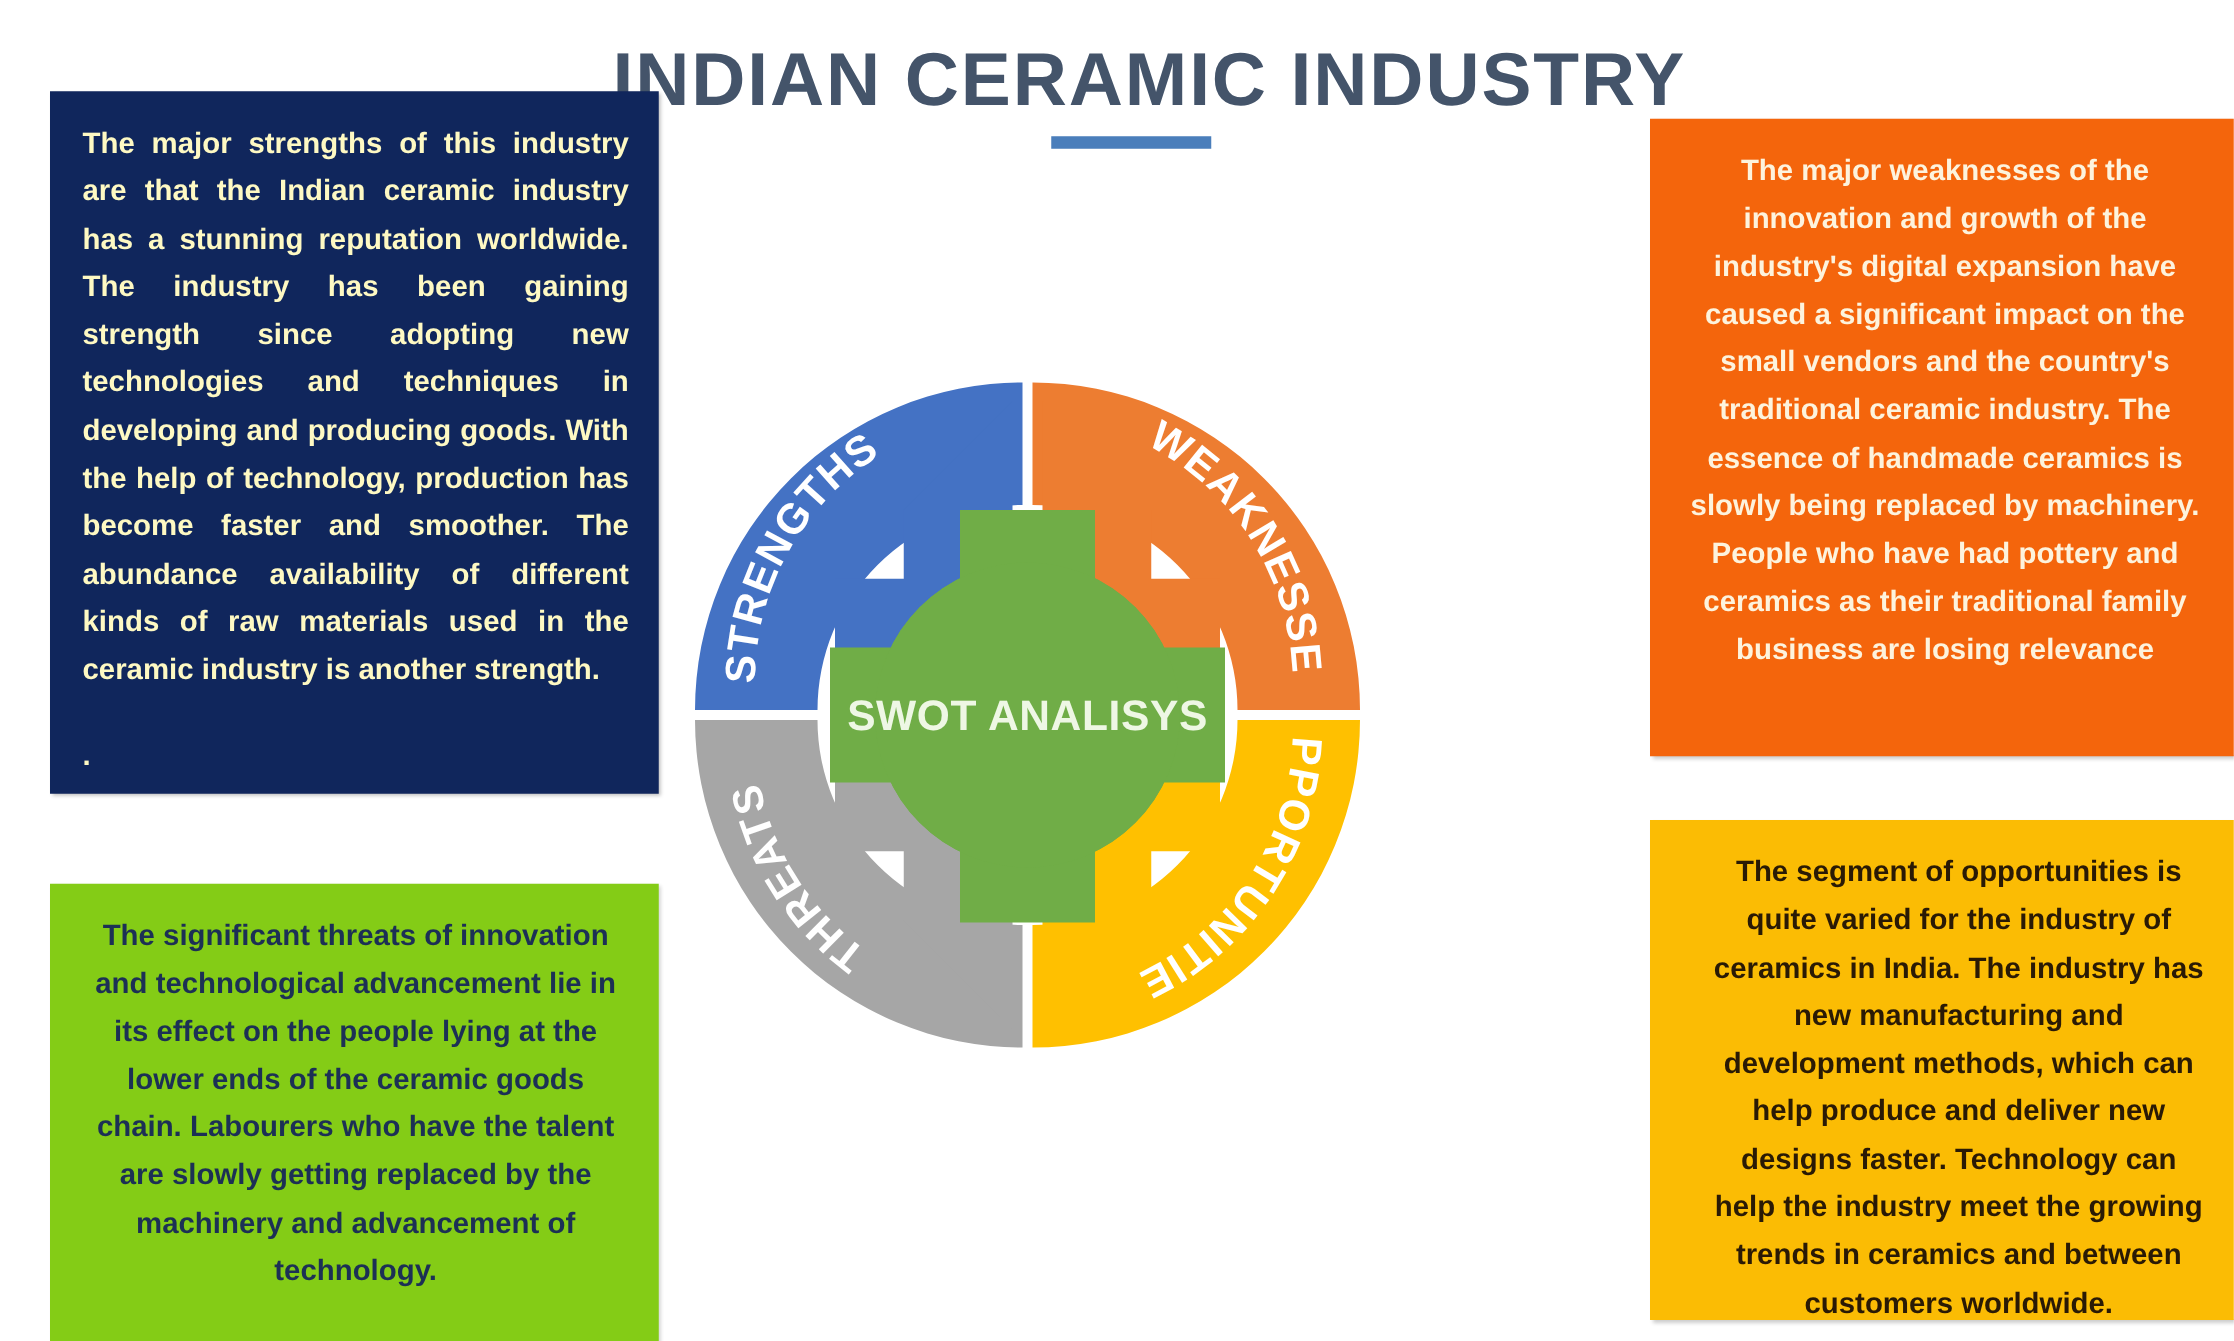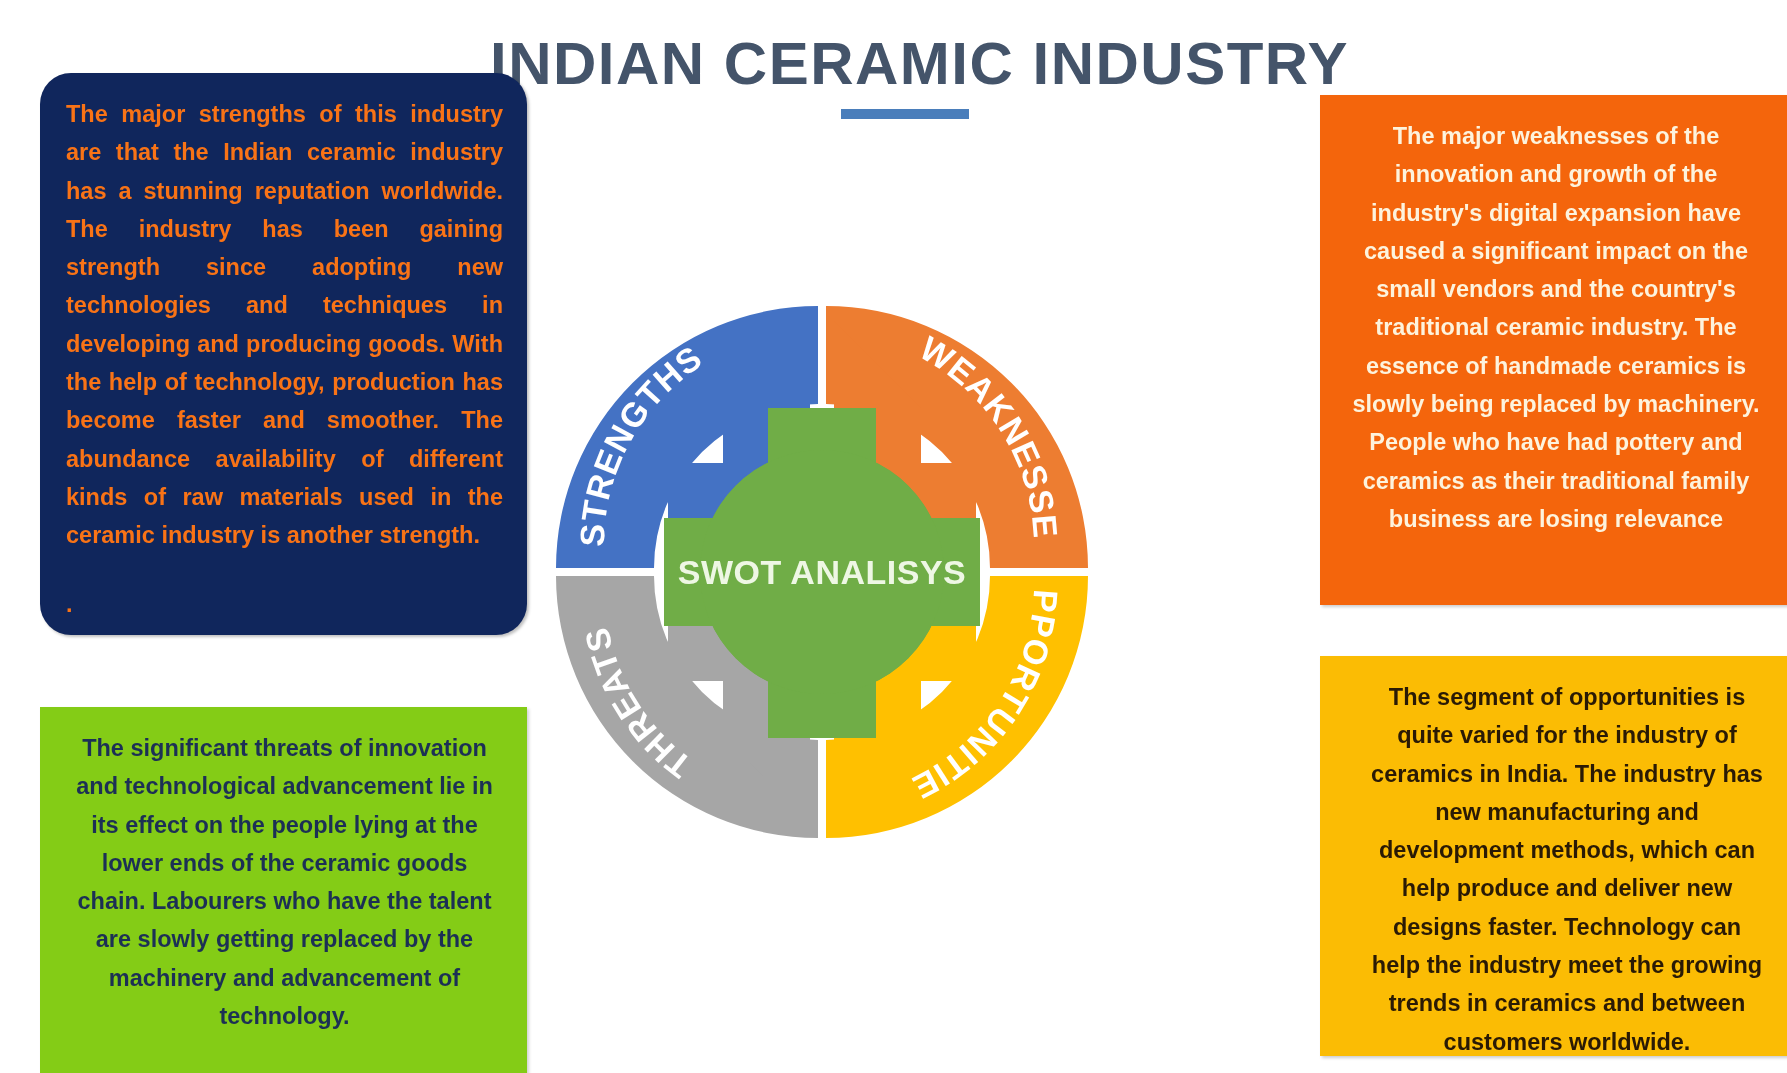--- a/index.html
+++ b/index.html
@@ -36,23 +36,22 @@
     line-height: 1.63;
     text-align: justify;
     text-justify: inter-word;
     padding: 22px 24px 22px 26px;
   }
   .panel p { text-align: justify; }
   .panel p:last-child { text-align: center; }
 
   #panel-strengths {
     left: 20px; top: 73px; width: 487px; height: 562px;
-    background: #10265c; color: #f97316;
+    background: #10265c; color: #fef9c3;
     box-shadow: 2px 2px 3px rgba(0,0,0,.25);
-    border-radius: 31px;
   }
   #panel-strengths .trail { display:block; margin-top: 30px; }
 
   #panel-threats {
     left: 20px; top: 707px; width: 487px; height: 370px;
     background: #84cc16; color: #1c3055;
     box-shadow: 2px 2px 3px rgba(0,0,0,.18);
   }
 
   #panel-weaknesses {

